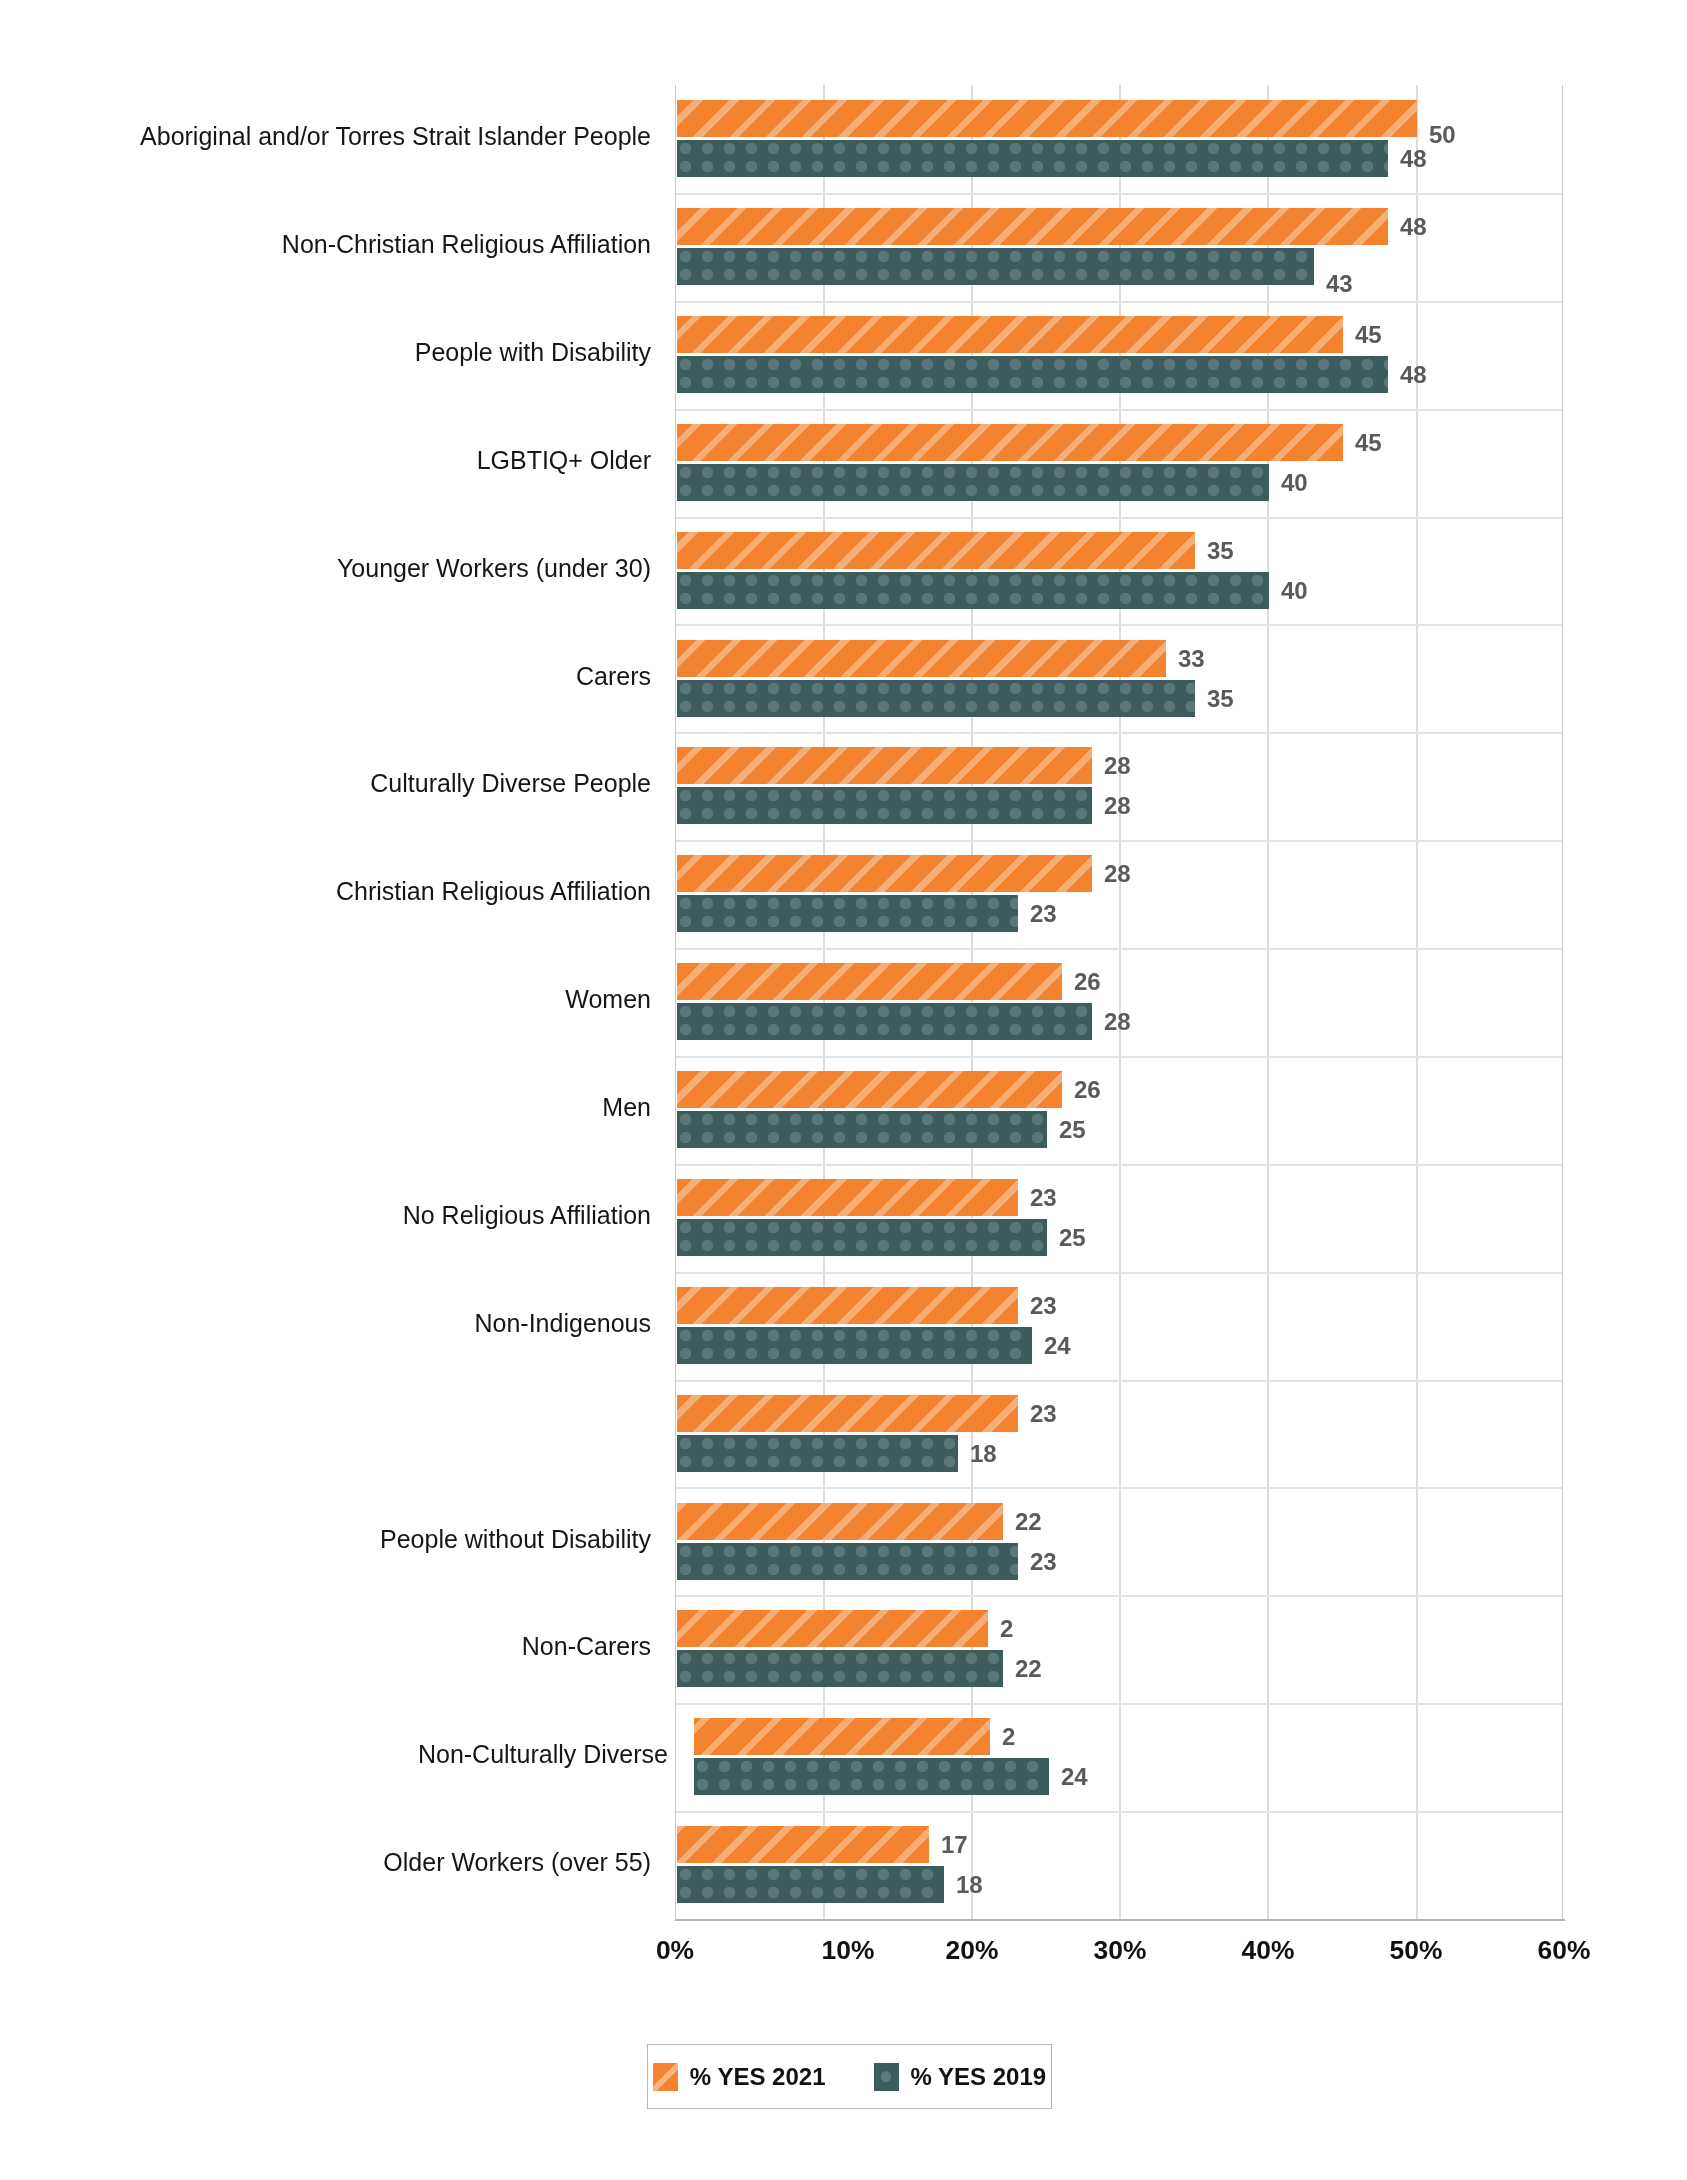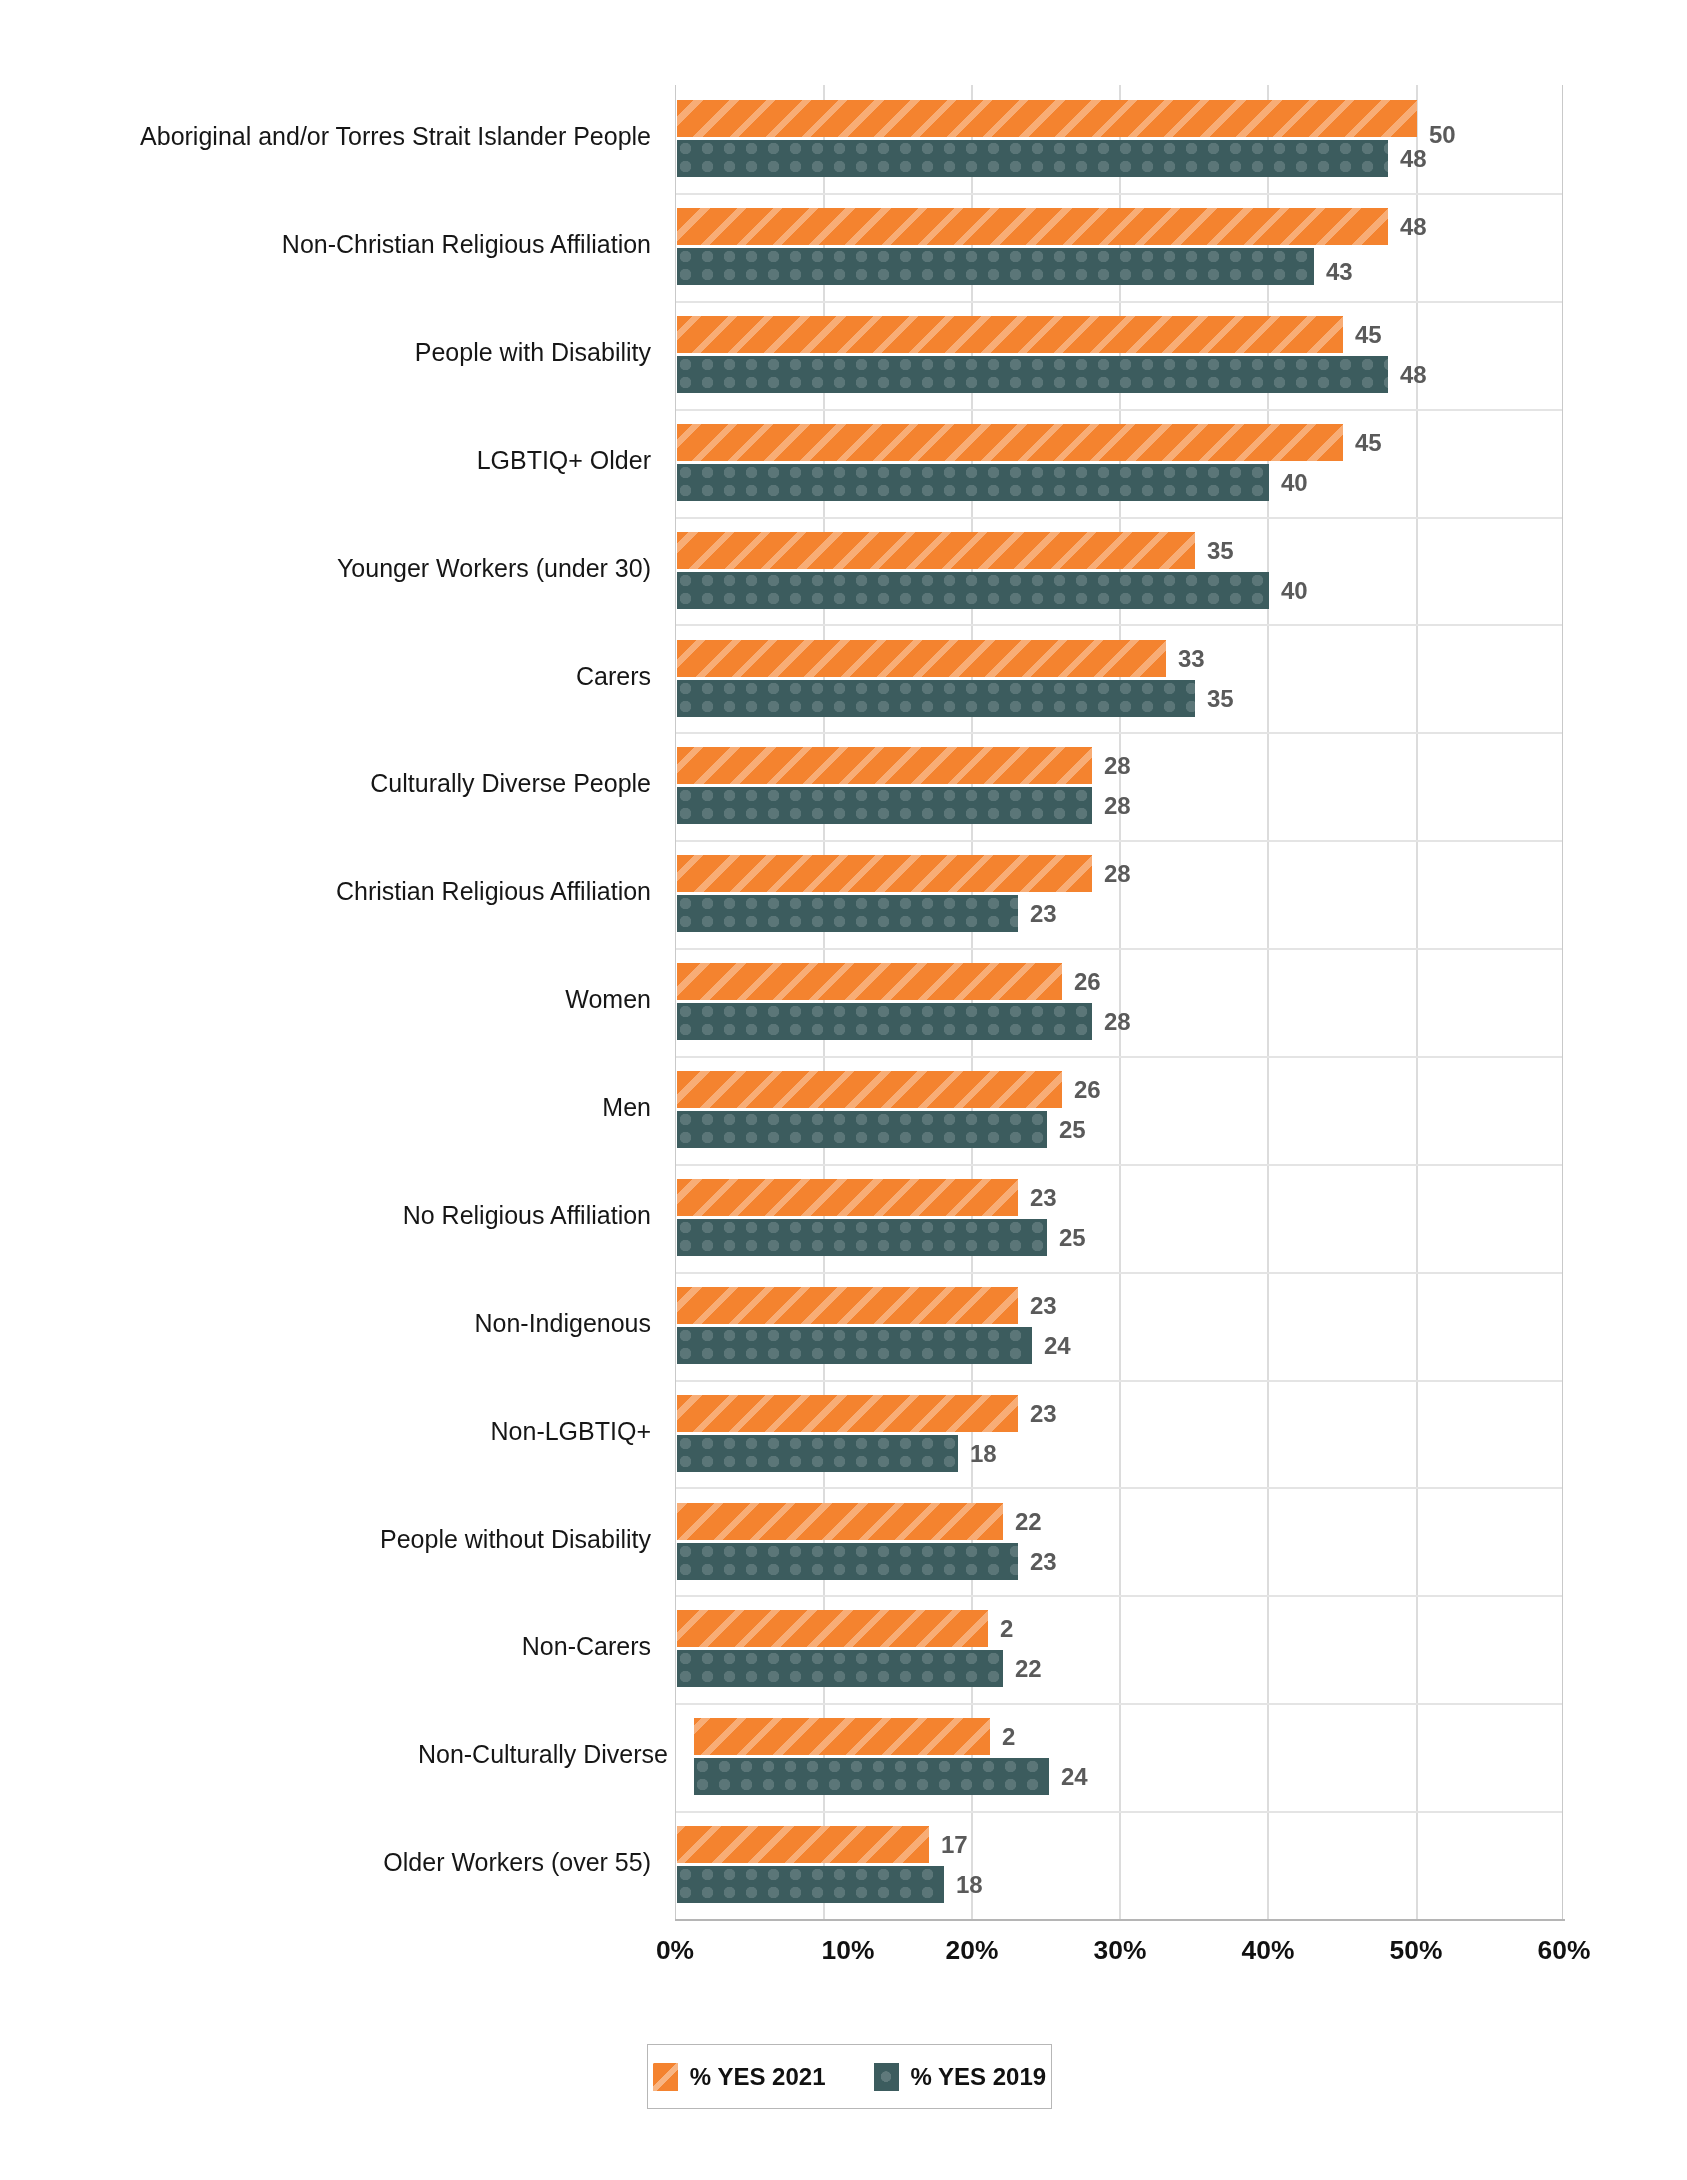--- a/index.html
+++ b/index.html
@@ -218,21 +218,21 @@
       </div>
       <div class="row" style="top: 193px;">
         <div class="cat-label">Non-Christian Religious Affiliation</div>
         <div class="bar-wrap" style="top: 14.5px; width: 711px;">
           <div class="bar bar-2021" style="width: 100%;"></div>
         </div>
         <div class="bar-value" style="left: 1400px; top: 14.5px;">48</div>
         <div class="bar-wrap" style="top: 55px; width: 637px;">
           <div class="bar bar-2019" style="width: 100%;"></div>
         </div>
-        <div class="bar-value" style="left: 1326px; top: 60px;">43</div>
+        <div class="bar-value" style="left: 1326px; top: 72px;">43</div>
       </div>
       <div class="row" style="top: 301px;">
         <div class="cat-label">People with Disability</div>
         <div class="bar-wrap" style="top: 14.5px; width: 666px;">
           <div class="bar bar-2021" style="width: 100%;"></div>
         </div>
         <div class="bar-value" style="left: 1355px; top: 14.5px;">45</div>
         <div class="bar-wrap" style="top: 55px; width: 711px;">
           <div class="bar bar-2019" style="width: 100%;"></div>
         </div>
@@ -331,21 +331,20 @@
         <div class="bar-wrap" style="top: 14.5px; width: 341px;">
           <div class="bar bar-2021" style="width: 100%;"></div>
         </div>
         <div class="bar-value" style="left: 1030px; top: 14.5px;">23</div>
         <div class="bar-wrap" style="top: 55px; width: 355px;">
           <div class="bar bar-2019" style="width: 100%;"></div>
         </div>
         <div class="bar-value" style="left: 1044px; top: 55px;">24</div>
       </div>
       <div class="row" style="top: 1380px;">
-        <div class="cat-label">Non-LGBTIQ+</div>
         <div class="bar-wrap" style="top: 14.5px; width: 341px;">
           <div class="bar bar-2021" style="width: 100%;"></div>
         </div>
         <div class="bar-value" style="left: 1030px; top: 14.5px;">23</div>
         <div class="bar-wrap" style="top: 55px; width: 281px;">
           <div class="bar bar-2019" style="width: 100%;"></div>
         </div>
         <div class="bar-value" style="left: 970px; top: 55px;">18</div>
       </div>
       <div class="row" style="top: 1488px;">

